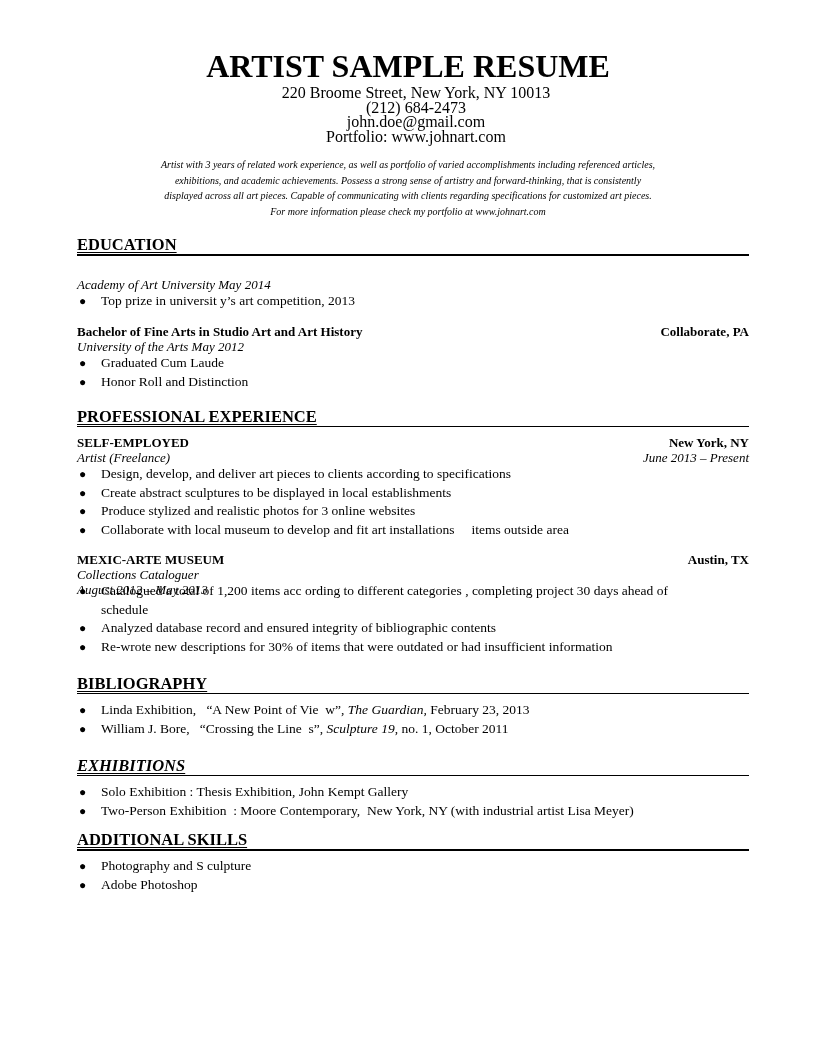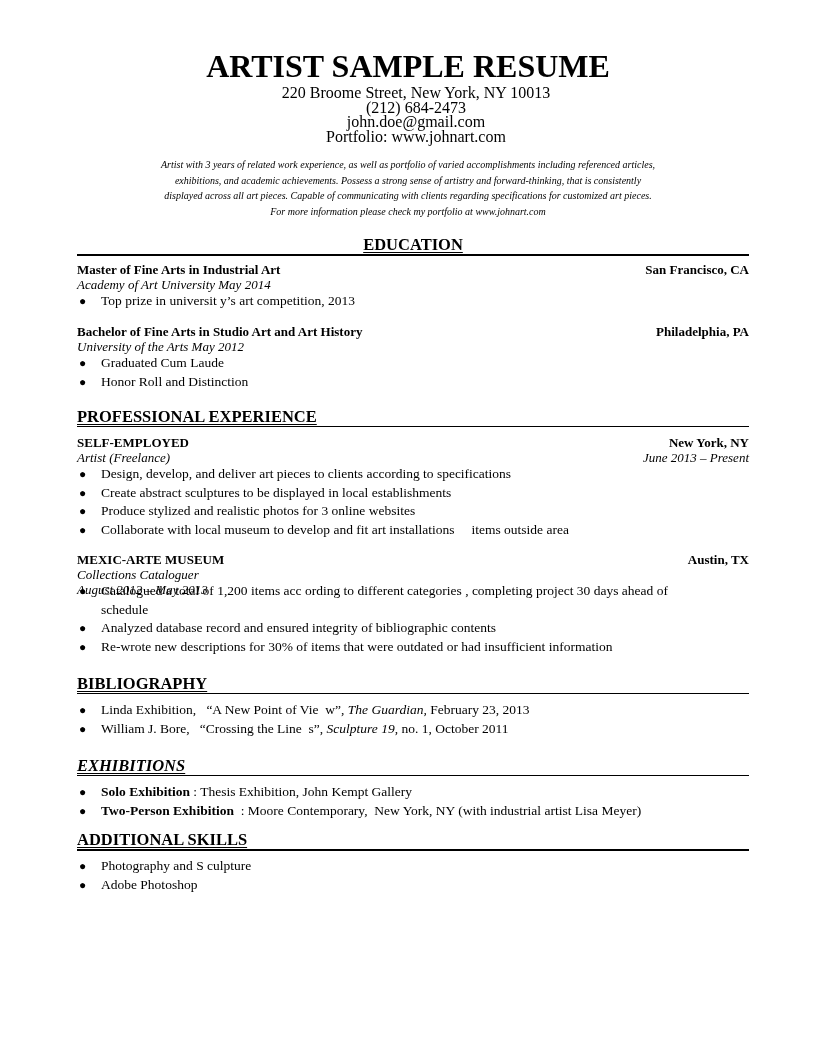--- a/index.html
+++ b/index.html
@@ -35,21 +35,21 @@
     }
     .row .b { font-weight: bold; }
     .row .i { font-style: italic; }
     .bullets { position: absolute; left: 77px; width: 672px; margin: 0; padding: 0; list-style: none; }
     .bullets li {
       position: relative; padding-left: 24px; font-size: 13.5px; line-height: 18.5px;
     }
     .bullets li .dot {
       position: absolute; left: 2px; top: 0; font-size: 12px;
     }
-    .bold { font-weight: bold; }
+    .bold { font-weight: normal; }
     .ital { font-style: italic; }
   </style>
 </head>
 <body>
 
 <div class="page">
 
   <div class="title">ARTIST SAMPLE RESUME</div>
 
   <div class="contact">
@@ -59,38 +59,34 @@
     <div>Portfolio: www.johnart.com</div>
   </div>
 
   <div class="summary">
     <div>Artist with 3 years of related work experience, as well as portfolio of varied accomplishments including referenced articles,</div>
     <div>exhibitions, and academic achievements. Possess a strong sense of artistry and forward-thinking, that is consistently</div>
     <div>displayed across all art pieces. Capable of communicating with clients regarding specifications for customized art pieces.</div>
     <div>For more information please check my portfolio at www.johnart.com</div>
   </div>
 
-  <div class="section-head" style="top:236px;text-align:center;">
+  <div class="section-head" style="top:236px;">
     <span>EDUCATION</span>
   </div>
 
-  <div class="row" style="top:262px;">
-    <span class="b">Master of Fine Arts in Industrial Art</span>
-    <span class="b">San Francisco, CA</span>
-  </div>
   <div class="row" style="top:277px;">
     <span class="i">Academy of Art University May 2014</span>
   </div>
   <ul class="bullets" style="top:292px;">
     <li><span class="dot">●</span><span>Top prize in universit   y’s art competition, 2013</span></li>
   </ul>
 
   <div class="row" style="top:324px;">
     <span class="b">Bachelor of Fine Arts in Studio Art and Art History</span>
-    <span class="b">Philadelphia, PA</span>
+    <span class="b">Collaborate, PA</span>
   </div>
   <div class="row" style="top:339px;">
     <span class="i">University of the Arts May 2012</span>
   </div>
   <ul class="bullets" style="top:354px;">
     <li><span class="dot">●</span><span>Graduated Cum Laude</span></li>
     <li><span class="dot">●</span><span>Honor Roll and Distinction</span></li>
   </ul>
 
   <div class="section-head thin" style="top:408px;">

